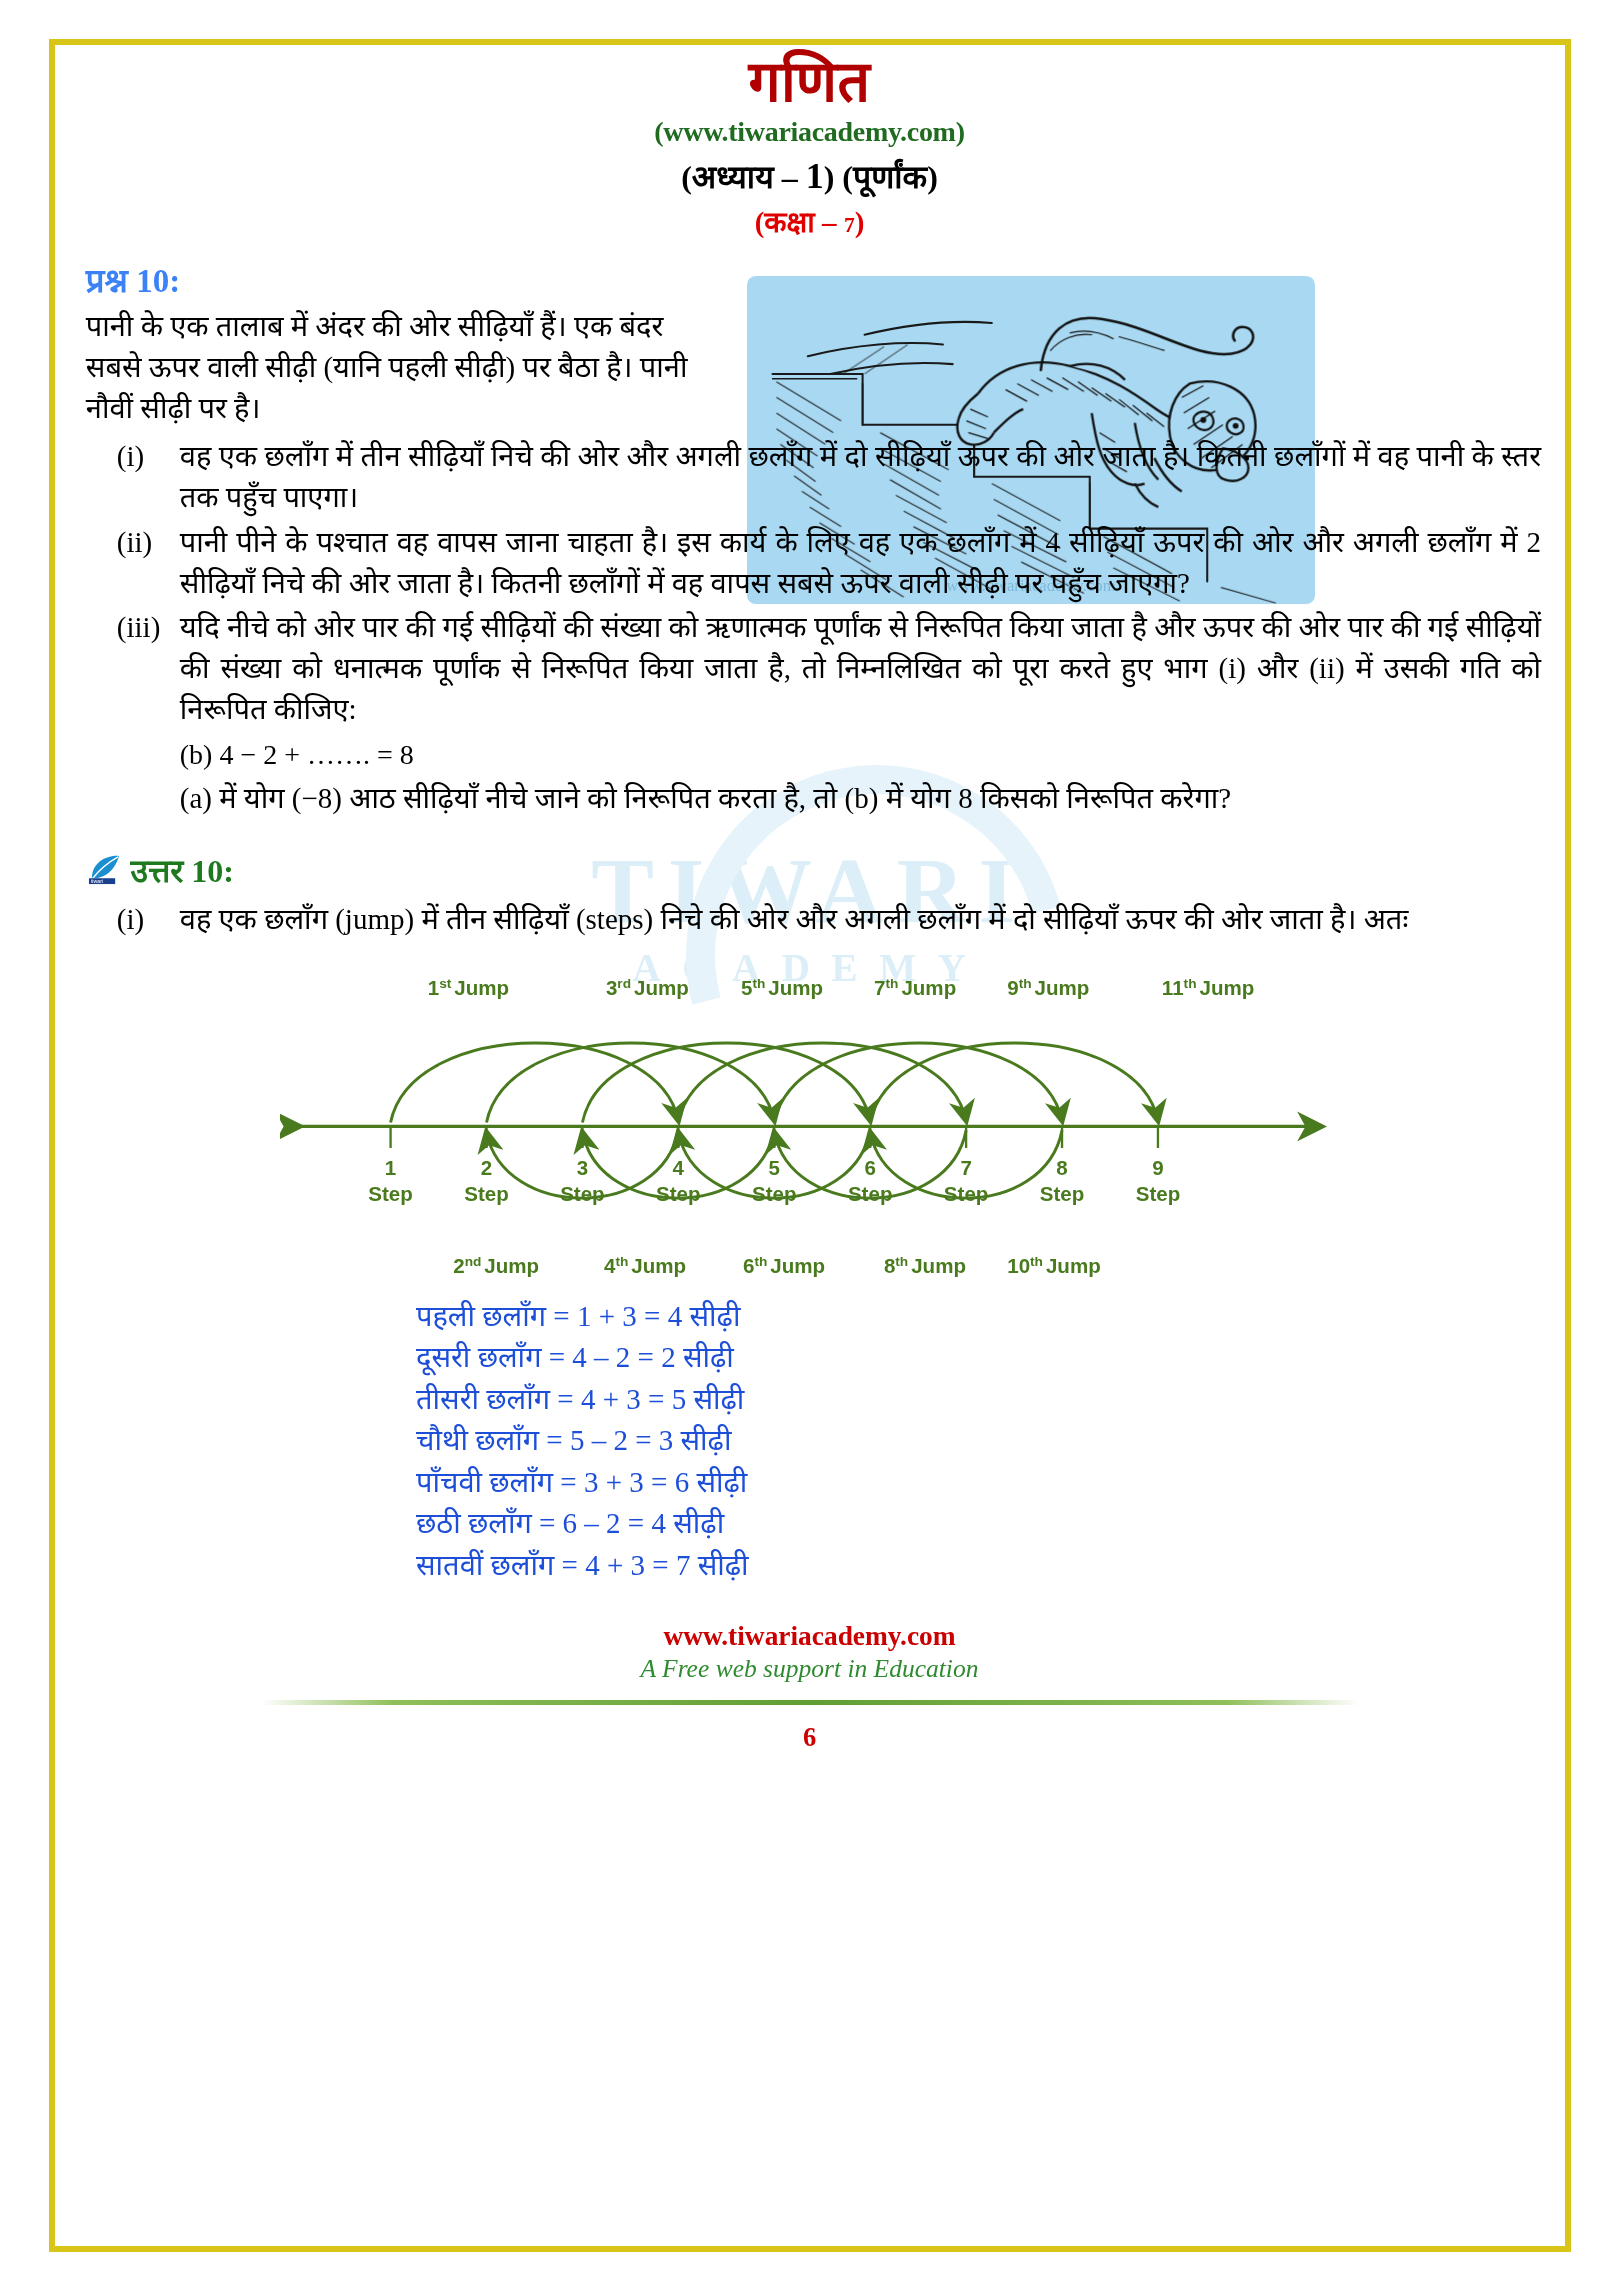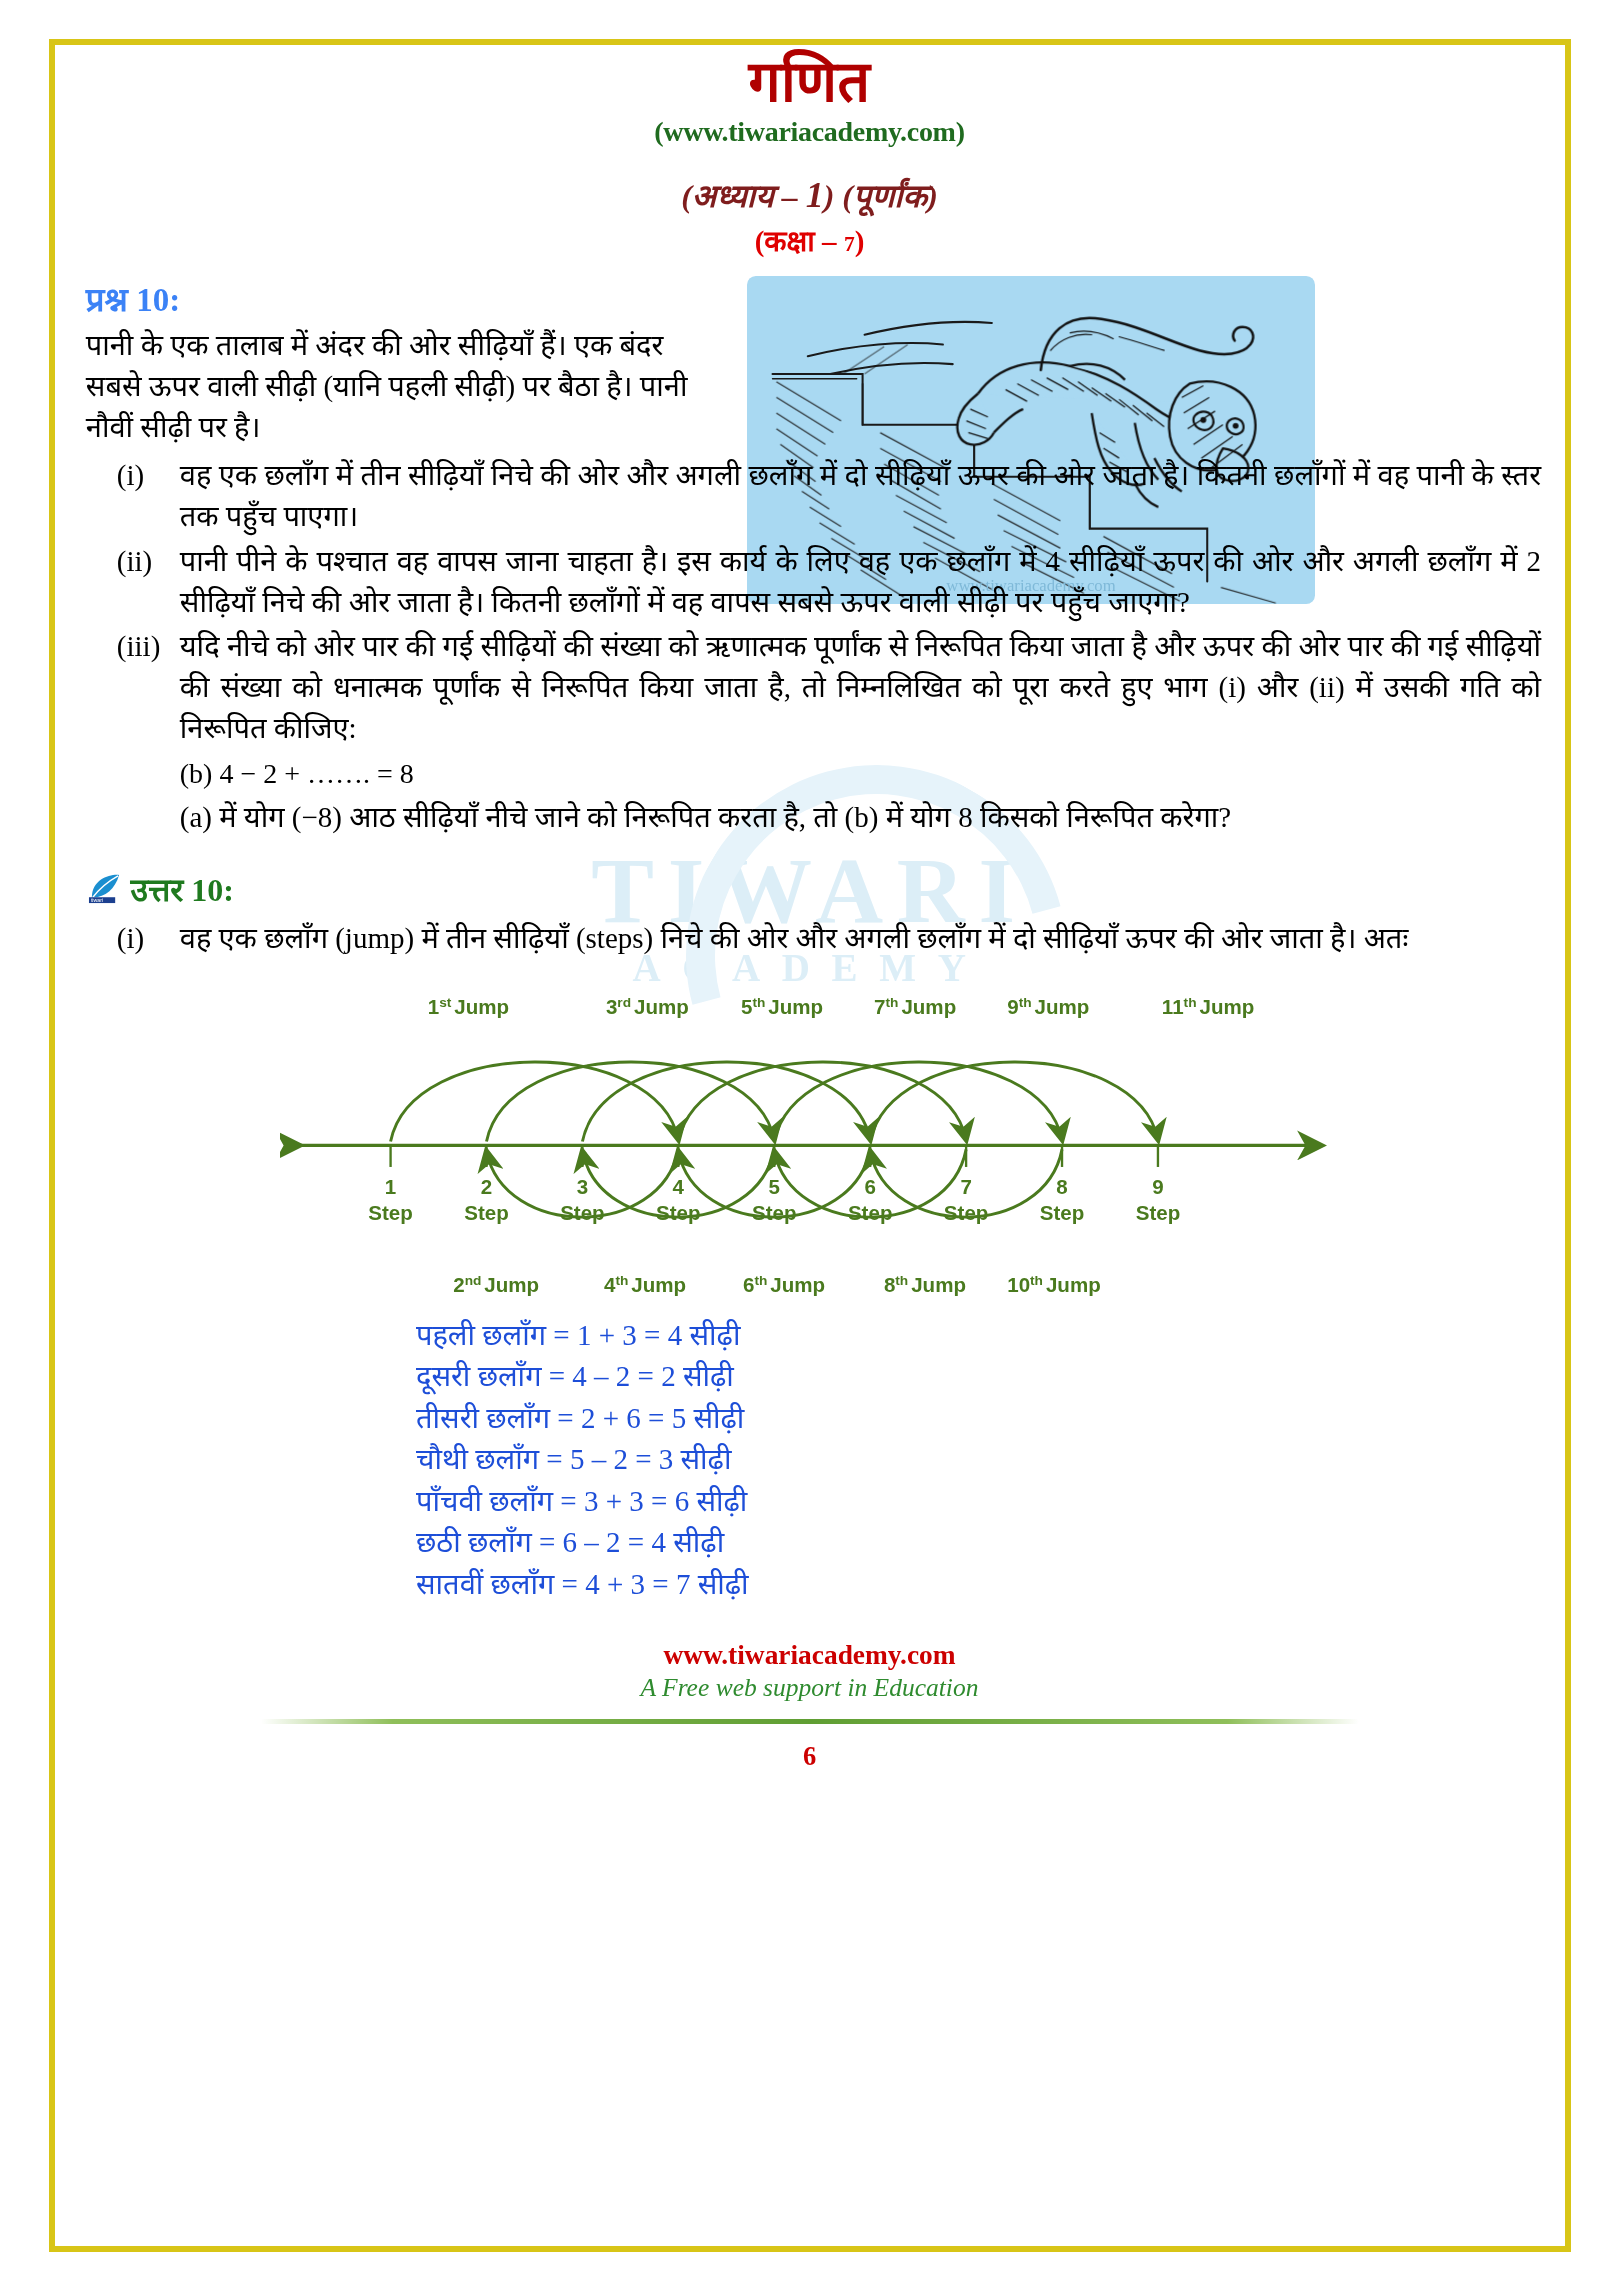--- a/index.html
+++ b/index.html
@@ -46,25 +46,24 @@
     letter-spacing: 0.5px;
   }
   .hdr-site {
     color: #1f6b1f;
     font-weight: bold;
     font-size: 28px;
     margin-top: 3.9px;
     letter-spacing: -0.3px;
   }
   .hdr-chapter {
-    color: #7f1d1d;
+    color: #000000;
     font-weight: bold;
     font-size: 32px;
-    margin-top: 25px;
-    font-style: italic;
+    margin-top: 6px;
   }
   .hdr-chapter .num { font-size: 36px; }
   .hdr-class {
     color: #e00000;
     font-weight: bold;
     font-size: 29px;
     margin-top: 3.9px;
   }
   .hdr-class .cls-num { font-size: 21.6px; font-weight: bold; }
 
@@ -371,21 +370,21 @@
           <text x="330" y="318" fill="#4a7a1e" text-anchor="start" font-size="21" font-weight="bold" font-family="&quot;Liberation Sans&quot;, sans-serif"><tspan>4</tspan><tspan baseline-shift="super" font-size="14">th</tspan><tspan dx="3">Jump</tspan></text>
           <text x="472" y="318" fill="#4a7a1e" text-anchor="start" font-size="21" font-weight="bold" font-family="&quot;Liberation Sans&quot;, sans-serif"><tspan>6</tspan><tspan baseline-shift="super" font-size="14">th</tspan><tspan dx="3">Jump</tspan></text>
           <text x="616" y="318" fill="#4a7a1e" text-anchor="start" font-size="21" font-weight="bold" font-family="&quot;Liberation Sans&quot;, sans-serif"><tspan>8</tspan><tspan baseline-shift="super" font-size="14">th</tspan><tspan dx="3">Jump</tspan></text>
           <text x="742" y="318" fill="#4a7a1e" text-anchor="start" font-size="21" font-weight="bold" font-family="&quot;Liberation Sans&quot;, sans-serif"><tspan>10</tspan><tspan baseline-shift="super" font-size="14">th</tspan><tspan dx="3">Jump</tspan></text>
         </svg>
     </div>
 
     <div class="jump-list hindi">
       <div class="jump-line">पहली छलाँग = 1 + 3 = 4 सीढ़ी</div>
       <div class="jump-line">दूसरी छलाँग = 4 – 2 = 2 सीढ़ी</div>
-      <div class="jump-line">तीसरी छलाँग = 2 + 6 = 5 सीढ़ी</div>
+      <div class="jump-line">तीसरी छलाँग = 4 + 3 = 5 सीढ़ी</div>
       <div class="jump-line">चौथी छलाँग = 5 – 2 = 3 सीढ़ी</div>
       <div class="jump-line">पाँचवी छलाँग = 3 + 3 = 6 सीढ़ी</div>
       <div class="jump-line">छठी छलाँग = 6 – 2 = 4 सीढ़ी</div>
       <div class="jump-line">सातवीं छलाँग = 4 + 3 = 7 सीढ़ी</div>
     </div>
 
     <div class="footer">
       <div class="footer-site">www.tiwariacademy.com</div>
       <div class="footer-tag">A Free web support in Education</div>
       <div class="footer-rule"></div>

